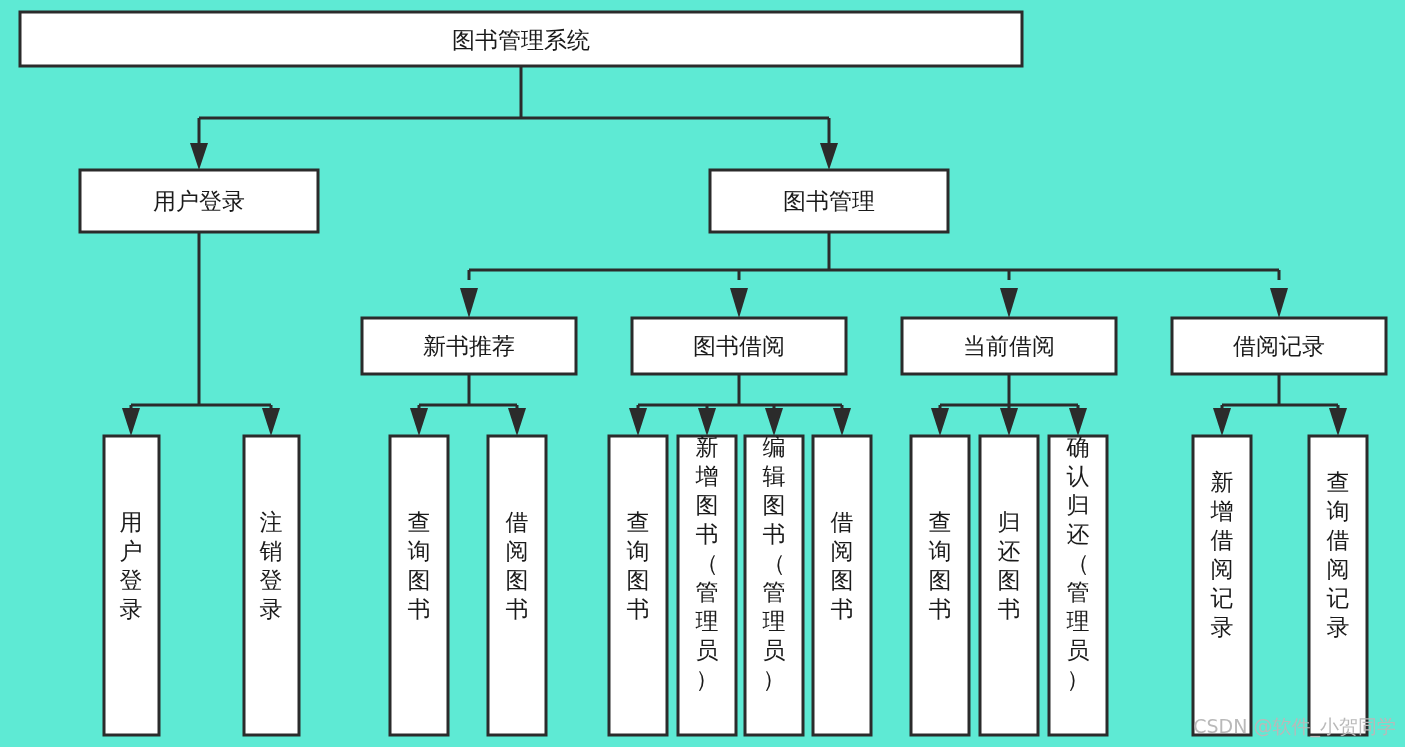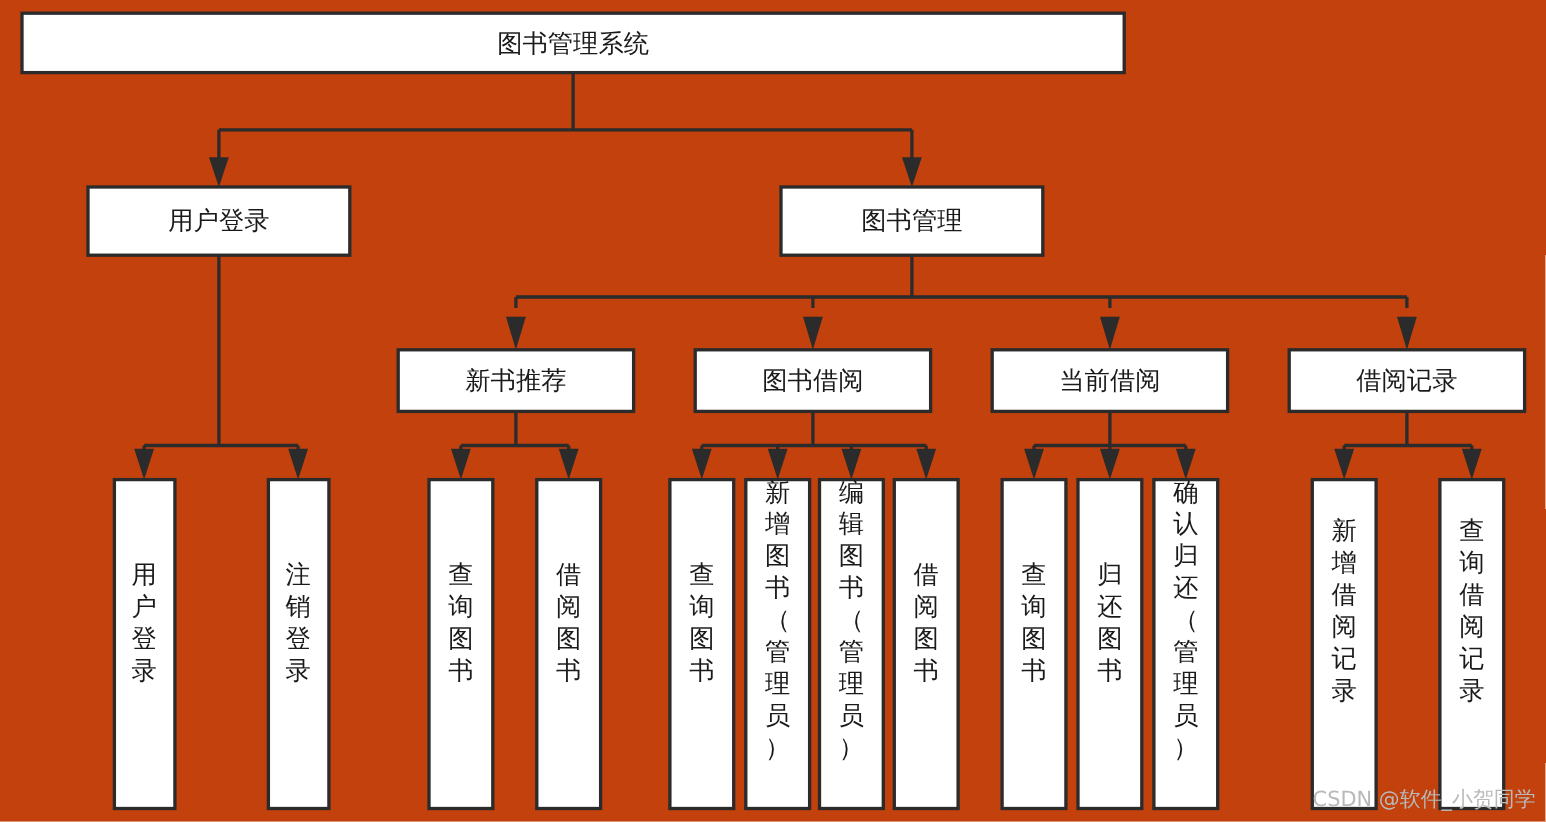--- a/index.html
+++ b/index.html
@@ -11,21 +11,21 @@
   body {
     width: 1405px;
     height: 747px;
     overflow: hidden;
     font-family: "DejaVu Sans", "Liberation Sans", sans-serif;
   }
   #diagram-root {
     position: relative;
     width: 1405px;
     height: 747px;
-    background: #c2410c;
+    background: #5eead4;
   }
   svg#flowchart {
     display: block;
     width: 1405px;
     height: 747px;
   }
   .node-box {
     fill: #ffffff;
     stroke: #2b2b2b;
     stroke-width: 3;

